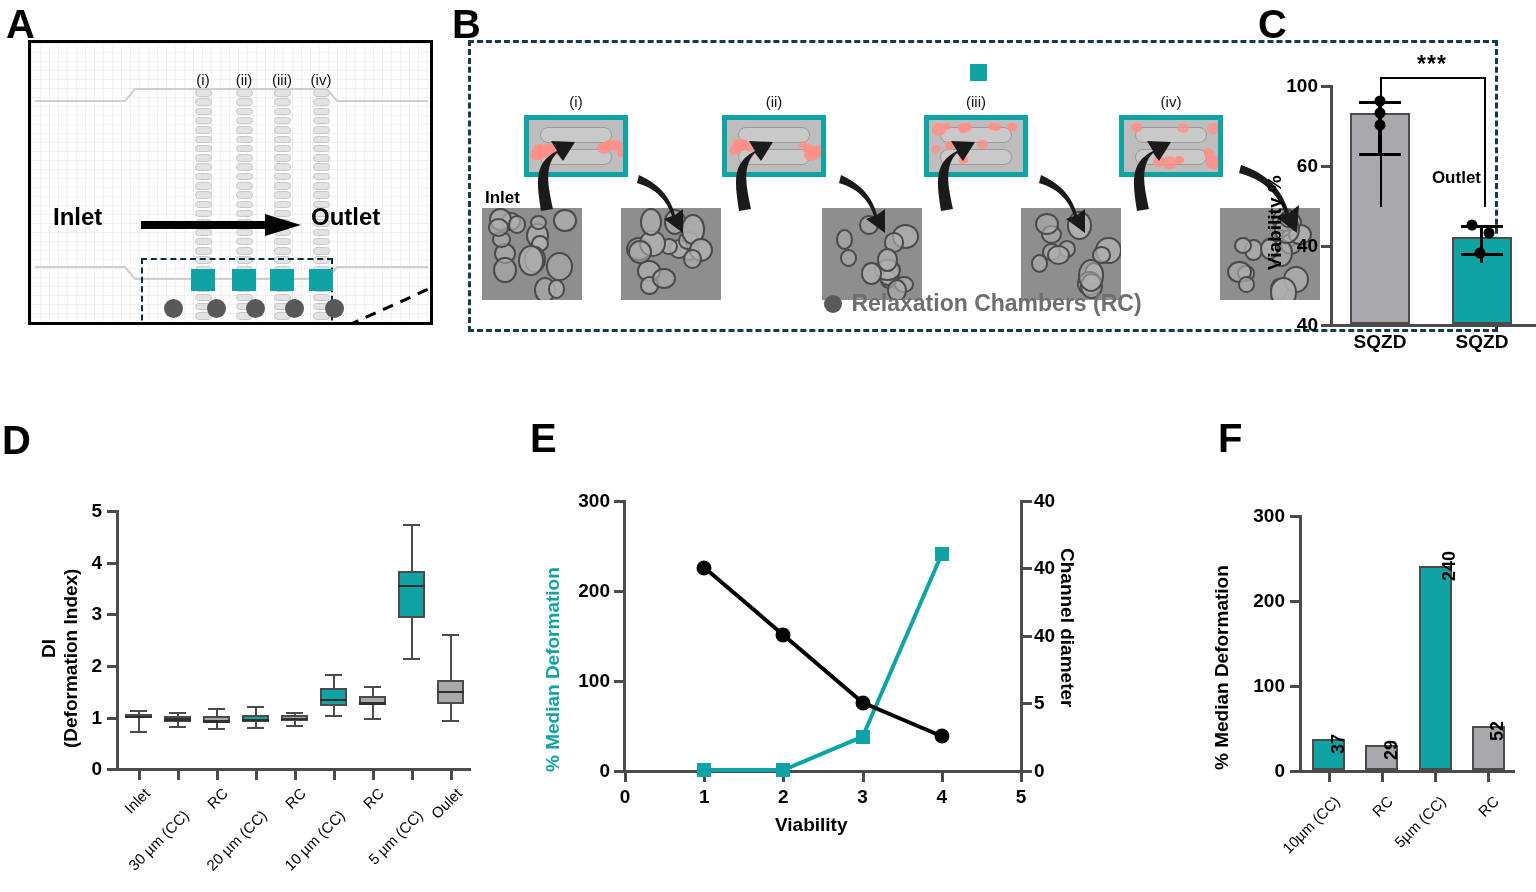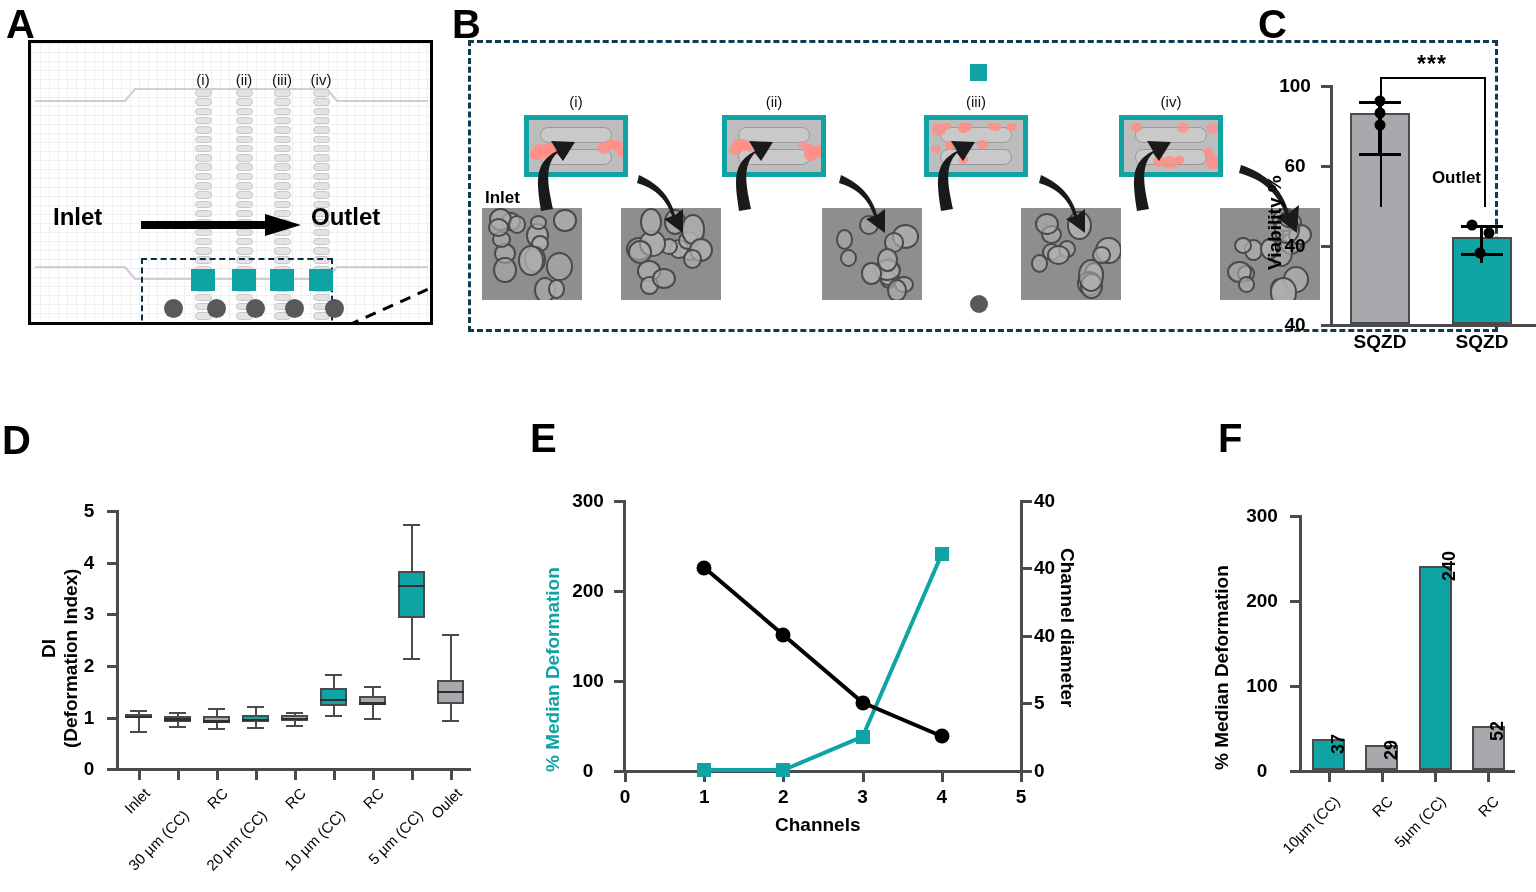--- a/index.html
+++ b/index.html
@@ -39,21 +39,21 @@
   .pinkblob{position:absolute;border-radius:50%;background:#ff8f87;}
   .rcimg{position:absolute;top:165px;width:100px;height:92px;background:#8e8e8e;overflow:hidden;}
   .cellg{position:absolute;border-radius:50%;background:#a7a7a7;border:2px solid #4a4a4a;}
   .bIn{position:absolute;left:14px;top:145px;font-size:17px;font-weight:bold;}
   .bOut{position:absolute;right:14px;top:125px;font-size:17px;font-weight:bold;}
 
   
   .axisline{position:absolute;background:#4b4b4b;}
   .tickh{position:absolute;height:3px;background:#4b4b4b;}
   .tickv{position:absolute;width:3px;background:#4b4b4b;}
-  .ylab{position:absolute;font-size:19px;font-weight:bold;text-align:center;transform:translateY(-50%);}
+  .ylab{position:absolute;font-size:19px;font-weight:bold;text-align:right;transform:translateY(-50%);}
   .xlab{position:absolute;font-size:19px;font-weight:bold;text-align:center;transform:translateX(-50%);}
   .axistitle{position:absolute;font-size:19px;font-weight:bold;}
   .vtitle{transform-origin:0 0;transform:rotate(-90deg);white-space:nowrap;}
 
   
   #panelC{left:1270px;top:55px;width:266px;height:290px;}
   .cbar{position:absolute;box-sizing:border-box;border:2px solid #4b4b4b;}
   .errv{position:absolute;width:2.5px;background:#000;}
   .errcap{position:absolute;height:2.5px;background:#000;}
   .pt{position:absolute;width:11px;height:11px;border-radius:50%;background:#000;transform:translate(-50%,-50%);}
@@ -407,21 +407,21 @@
       <path d="M268,168 C264,140 260,120 284,108 L278,98 L302,99 L290,118 L284,110 C270,124 276,146 280,166 Z"></path>
       <path d="M370,132 C392,142 402,156 406,172 L414,166 L414,190 L395,176 L403,173 C398,158 388,146 368,140 Z"></path>
       <path d="M470,168 C466,140 462,120 486,108 L480,98 L504,99 L492,118 L486,110 C472,124 478,146 482,166 Z"></path>
       <path d="M570,132 C592,142 602,156 606,172 L614,166 L614,190 L595,176 L603,173 C598,158 588,146 568,140 Z"></path>
       <path d="M666,168 C662,140 658,120 682,108 L676,98 L700,99 L688,118 L682,110 C668,124 674,146 678,166 Z"></path>
       <path d="M770,122 C800,132 812,150 818,170 L828,162 L826,190 L805,174 L814,170 C806,152 796,138 768,130 Z"></path>
     </g>
   </svg>
 
   <div class="bFoot">
-    <span class="dot"></span>
+    <span class="dot"></span><span>Relaxation Chambers (RC)</span>
   </div>
 </div>
 
 <div class="plabel" style="left:1258px;top:4px;">C</div>
 <div class="panel" id="panelC">
 
   <div class="axisline" style="left:60px;top:30px;width:3px;height:242px;"></div>
   <div class="axisline" style="left:60px;top:269px;width:206px;height:3px;"></div>
 
   <div class="tickh" style="left:51px;top:30px;width:10px;"></div>
@@ -603,21 +603,21 @@
       <div class="tickv" style="left:490px;top:343px;height:9px;"></div>
     </div>
   <div id="e-xlabels">
       <div class="xlab" style="left:95px;top:356px;">0</div>
       <div class="xlab" style="left:174.2px;top:356px;">1</div>
       <div class="xlab" style="left:253.4px;top:356px;">2</div>
       <div class="xlab" style="left:332.6px;top:356px;">3</div>
       <div class="xlab" style="left:411.8px;top:356px;">4</div>
       <div class="xlab" style="left:491px;top:356px;">5</div>
     </div>
-  <div class="axistitle" style="left:245px;top:384px;">Channels</div>
+  <div class="axistitle" style="left:245px;top:384px;">Viability</div>
 
   <svg id="e-lines" style="position:absolute;left:0;top:0;width:520px;height:462px;pointer-events:none;" viewBox="0 0 520 462">
       <polyline points="174.2,340 253.4,340 332.6,306.7 411.8,124" fill="none" stroke="#10a3a3" stroke-width="4"></polyline>
       <polyline points="174.2,137.5 253.4,205 332.6,272.5 411.8,306.25" fill="none" stroke="#000000" stroke-width="4"></polyline>
     </svg>
   <div id="e-markers">
       <div class="lmark sq" style="left:174.2px;top:340px;"></div>
       <div class="lmark sq" style="left:253.4px;top:340px;"></div>
       <div class="lmark sq" style="left:332.6px;top:306.7px;"></div>
       <div class="lmark sq" style="left:411.8px;top:124px;"></div>

